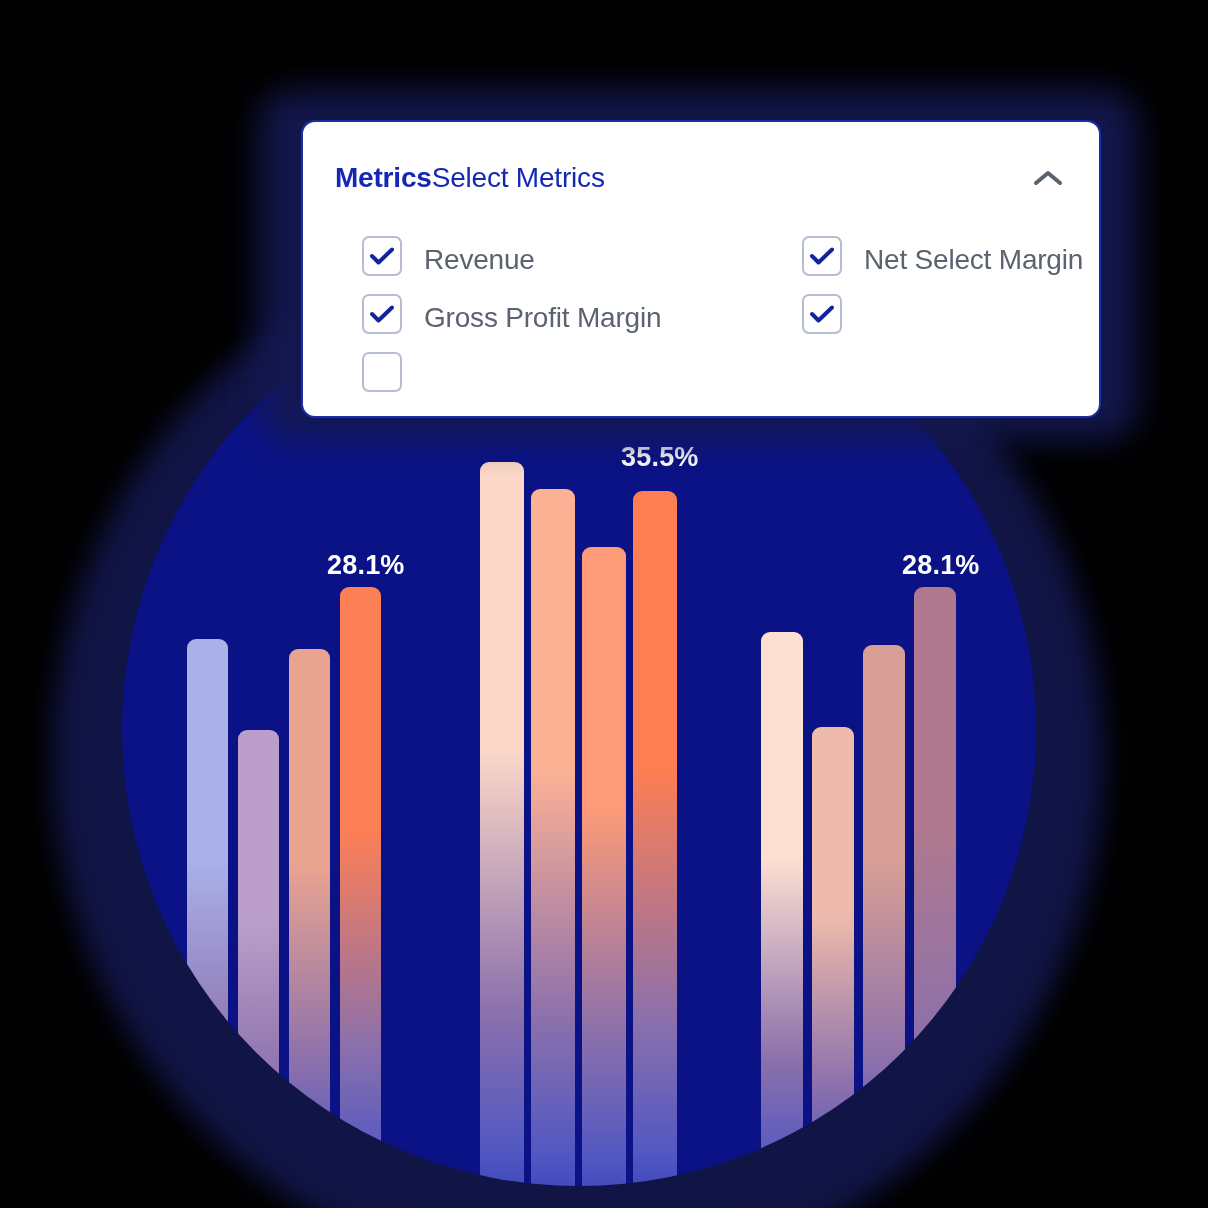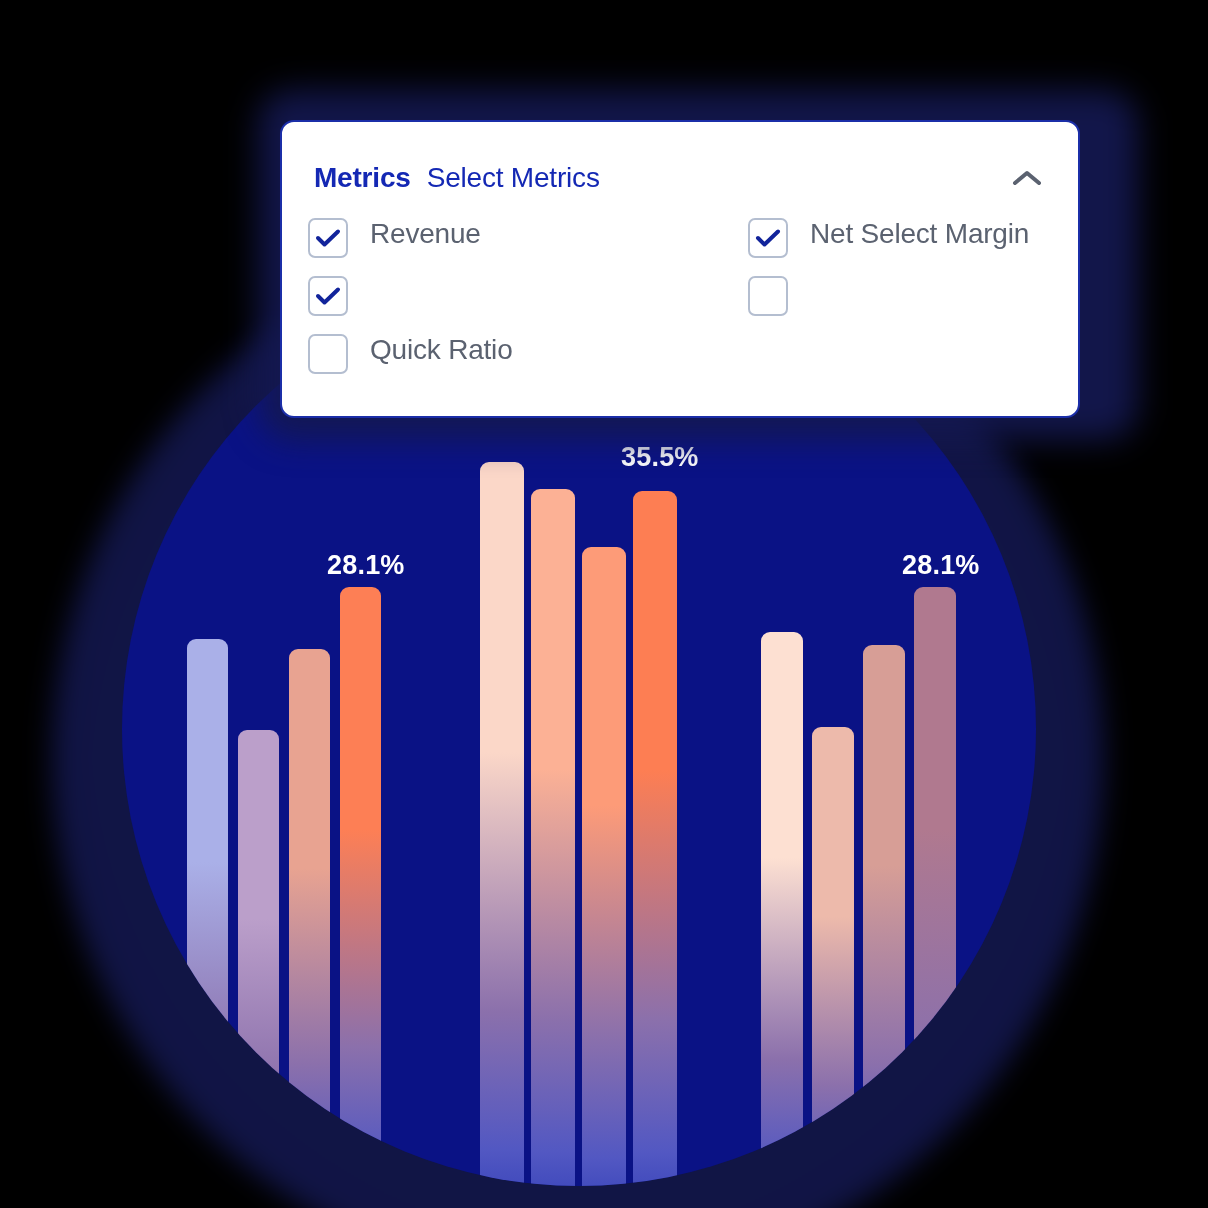--- a/index.html
+++ b/index.html
@@ -79,21 +79,21 @@
     top: 90px;
     width: 880px;
     height: 350px;
     border-radius: 34px;
     background: rgba(20,24,80,0.92);
     filter: blur(16px);
   }
 
   .card {
     position: absolute;
-    left: 280px;
+    left: 301px;
     top: 120px;
     width: 800px;
     height: 298px;
     background: #ffffff;
     border: 2px solid #1b2ea8;
     border-radius: 14px;
     box-sizing: border-box;
     overflow: hidden;
   }
 
@@ -110,21 +110,20 @@
   .card-title {
     font-size: 28px;
     font-weight: 700;
     color: #1428b4;
     letter-spacing: -0.2px;
   }
   .card-subtitle {
     font-size: 28px;
     font-weight: 400;
     color: #1428b4;
-    margin-left: 16px;
     letter-spacing: -0.2px;
   }
   .chevron-btn {
     margin-left: auto;
     width: 46px;
     height: 40px;
     display: flex;
     align-items: center;
     justify-content: center;
     cursor: pointer;
@@ -136,22 +135,23 @@
     top: 96px;
     right: 20px;
     display: grid;
     grid-template-columns: 440px 1fr;
     grid-auto-rows: 58px;
     column-gap: 0px;
   }
 
   .option {
     display: flex;
-    align-items: flex-start;
+    align-items: flex-end;
     cursor: pointer;
+    margin-left: 33px;
   }
 
   .checkbox {
     width: 40px;
     height: 40px;
     border: 2px solid #b4bed0;
     border-radius: 7px;
     background: #fff;
     box-sizing: border-box;
     display: flex;
@@ -225,24 +225,28 @@
             </svg>
           </span>
           <span class="option-label">Net Select Margin</span>
         </div>
         <div class="option">
           <span class="checkbox">
             <svg width="26" height="20" viewBox="0 0 26 20" aria-hidden="true">
               <path d="M3 10 L9.5 16.5 L23 3.5" fill="none" stroke="#12249b" stroke-width="4" stroke-linecap="round" stroke-linejoin="round"></path>
             </svg>
           </span>
+          <span class="option-label">Gross Profit Margin</span>
+        </div>
+        <div class="option">
+          <span class="checkbox">
+            <svg width="26" height="20" viewBox="0 0 26 20" aria-hidden="true">
+              <path d="M3 10 L9.5 16.5 L23 3.5" fill="none" stroke="#12249b" stroke-width="4" stroke-linecap="round" stroke-linejoin="round"></path>
+            </svg>
+          </span>
         </div>
         <div class="option">
           <span class="checkbox"></span>
-        </div>
-        <div class="option">
-          <span class="checkbox"></span>
-          <span class="option-label">Quick Ratio</span>
         </div>
       </div>
 
   </div>
 </div>
 
 </body></html>

